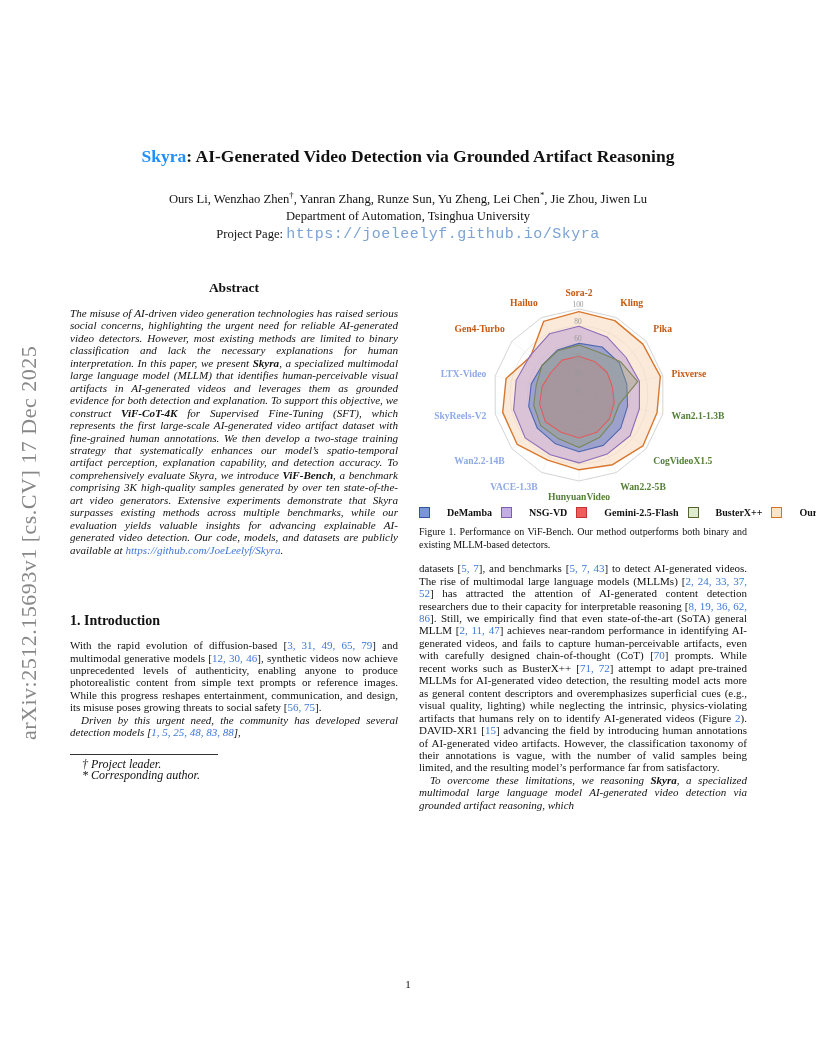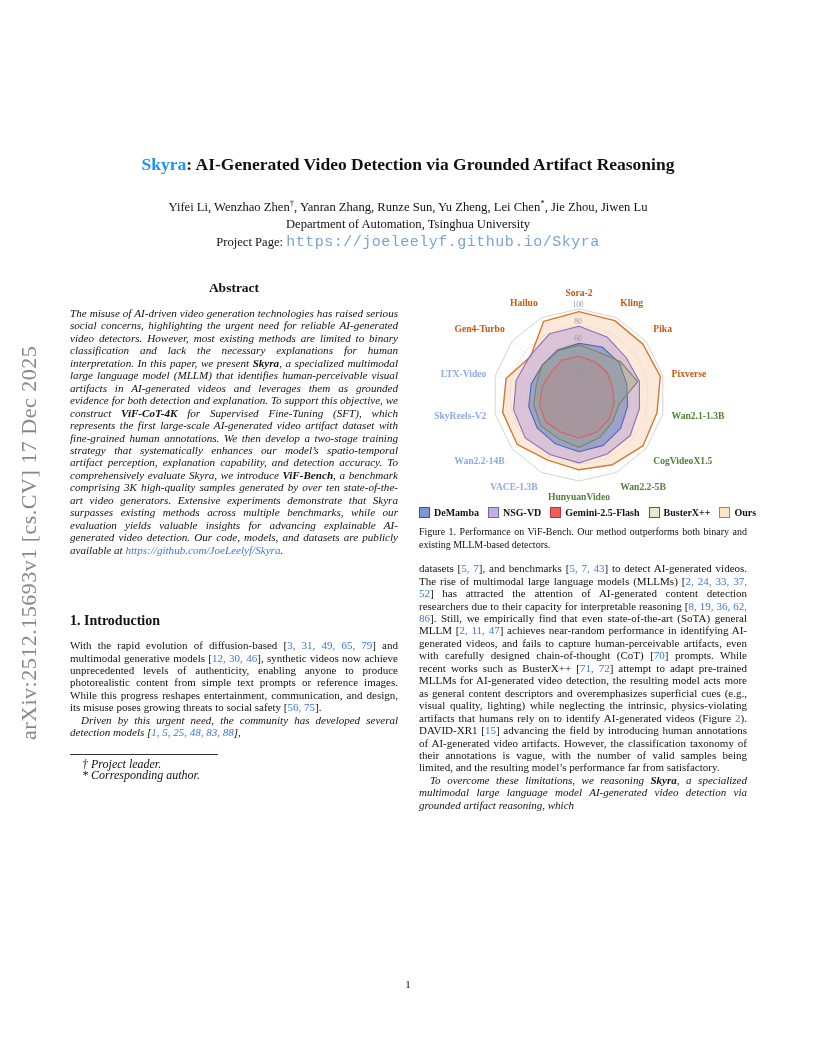--- a/index.html
+++ b/index.html
@@ -7,21 +7,21 @@
     width:816px;height:1056px;background:#ffffff;position:relative;
     font-family:"Liberation Serif", serif;color:#111;overflow:hidden;
   }
   .arxiv-strip{
     position:absolute;left:16px;top:248px;height:590px;width:30px;
     writing-mode:vertical-rl;transform:rotate(180deg);
     font-size:22px;color:#888;white-space:nowrap;letter-spacing:.5px;
     text-align:center;
   }
   header{position:absolute;left:68px;top:138px;width:680px;text-align:center;}
-  .paper-title{font-size:17.5px;font-weight:bold;margin:16px;font-family:Liberation Serif, serif;}
+  .paper-title{font-size:17.5px;font-weight:bold;margin:8px;font-family:Liberation Serif, serif;}
   .paper-title .brand{color:#1f8fff;}
   .authors{margin-top:23px;font-size:12.6px;}
   .authors sup{font-size:70%;}
   .affiliation{margin-top:2px;font-size:12.6px;}
   .project{margin-top:2px;font-size:12.6px;}
   .mono-link{
     font-family:Liberation Mono, monospace;font-size:15px;
     color:#7aa3d6;text-decoration:none;letter-spacing:.5px;
   }
   .col{position:absolute;width:328px;}
@@ -35,36 +35,36 @@
   .section-h{font-size:14px;font-weight:bold;margin:57px 0 10px 0;}
   .body{font-size:11px;line-height:12.45px;text-align:justify;margin:0;}
   .indent{text-indent:11px;font-style:italic;}
   .seg-c,.seg-l{color:#3c78d8;}
   .seg-b{font-weight:bold;}
   .footnote-rule{width:148px;border-top:1px solid #333;margin:15px 0 4px 0;}
   .footnote{font-size:12px;line-height:11.4px;padding-left:12px;font-style:italic;}
   figure{margin:0;padding:0;}
   #radar{width:328px;height:225px;}
   .legend{display:flex;align-items:center;gap:9px;margin-top:3px;flex-wrap:nowrap;}
-  .legend-item{display:flex;align-items:center;gap:4px;}
+  .legend-item{display:flex;align-items:center;gap:17px;}
   .legend-swatch{width:11px;height:11px;border:1.6px solid #000;box-sizing:border-box;}
   .legend-label{font-size:10px;font-weight:bold;white-space:nowrap;}
   figcaption{font-size:10px;line-height:12.6px;text-align:justify;margin-top:8px;}
   .right .body{margin-top:0;}
   .right .p-first{margin-top:11px;}
   .page-number{position:absolute;left:0;right:0;top:978px;text-align:center;font-size:11px;}
 </style>
 </head>
 <body>
 
 <div class="arxiv-strip">arXiv:2512.15693v1  [cs.CV]  17 Dec 2025</div>
 
 <header>
   <h1 class="paper-title"><span class="brand">Skyra</span><span>: AI-Generated Video Detection via Grounded Artifact Reasoning</span></h1>
-  <div class="authors"><span class="seg-p">Yifei Li, Wenzhao Zhen</span><sup class="seg-sup">†</sup><span class="seg-p">, Yanran Zhang, Runze Sun, Yu Zheng, Lei Chen</span><sup class="seg-sup">*</sup><span class="seg-p">, Jie Zhou, Jiwen Lu</span></div>
+  <div class="authors"><span class="seg-p">Ours Li, Wenzhao Zhen</span><sup class="seg-sup">†</sup><span class="seg-p">, Yanran Zhang, Runze Sun, Yu Zheng, Lei Chen</span><sup class="seg-sup">*</sup><span class="seg-p">, Jie Zhou, Jiwen Lu</span></div>
   <div class="affiliation">Department of Automation, Tsinghua University</div>
   <div class="project"><span>Project Page: </span><a class="mono-link" href="#">https://joeleelyf.github.io/Skyra</a></div>
 </header>
 
 <div class="col left">
   <h2 class="abstract-h">Abstract</h2>
   <p class="abstract"><span class="seg-p">The misuse of AI-driven video generation technologies has raised serious social concerns, highlighting the urgent need for reliable AI-generated video detectors. However, most existing methods are limited to binary classification and lack the necessary explanations for human interpretation. In this paper, we present </span><span class="seg-b">Skyra</span><span class="seg-p">, a specialized multimodal large language model (MLLM) that identifies human-perceivable visual artifacts in AI-generated videos and leverages them as grounded evidence for both detection and explanation. To support this objective, we construct </span><span class="seg-b">ViF-CoT-4K</span><span class="seg-p"> for Supervised Fine-Tuning (SFT), which represents the first large-scale AI-generated video artifact dataset with fine-grained human annotations. We then develop a two-stage training strategy that systematically enhances our model’s spatio-temporal artifact perception, explanation capability, and detection accuracy. To comprehensively evaluate Skyra, we introduce </span><span class="seg-b">ViF-Bench</span><span class="seg-p">, a benchmark comprising 3K high-quality samples generated by over ten state-of-the-art video generators.  Extensive experiments demonstrate that Skyra surpasses existing methods across multiple benchmarks, while our evaluation yields valuable insights for advancing explainable AI-generated video detection. Our code, models, and datasets are publicly available at </span><span class="seg-l">https://github.com/JoeLeelyf/Skyra</span><span class="seg-p">.</span></p>
   <h2 class="section-h">1. Introduction</h2>
   <p class="body"><span class="seg-p">With the rapid evolution of diffusion-based [</span><span class="seg-c">3, 31, 49, 65, 79</span><span class="seg-p">] and multimodal generative models [</span><span class="seg-c">12, 30, 46</span><span class="seg-p">], synthetic videos now achieve unprecedented levels of authenticity, enabling anyone to produce photorealistic content from simple text prompts or reference images.  While this progress reshapes entertainment, communication, and design, its misuse poses growing threats to social safety [</span><span class="seg-c">56, 75</span><span class="seg-p">].</span></p>
   <p class="body indent"><span class="seg-p">Driven by this urgent need, the community has developed several detection models [</span><span class="seg-c">1, 5, 25, 48, 83, 88</span><span class="seg-p">],</span></p>

